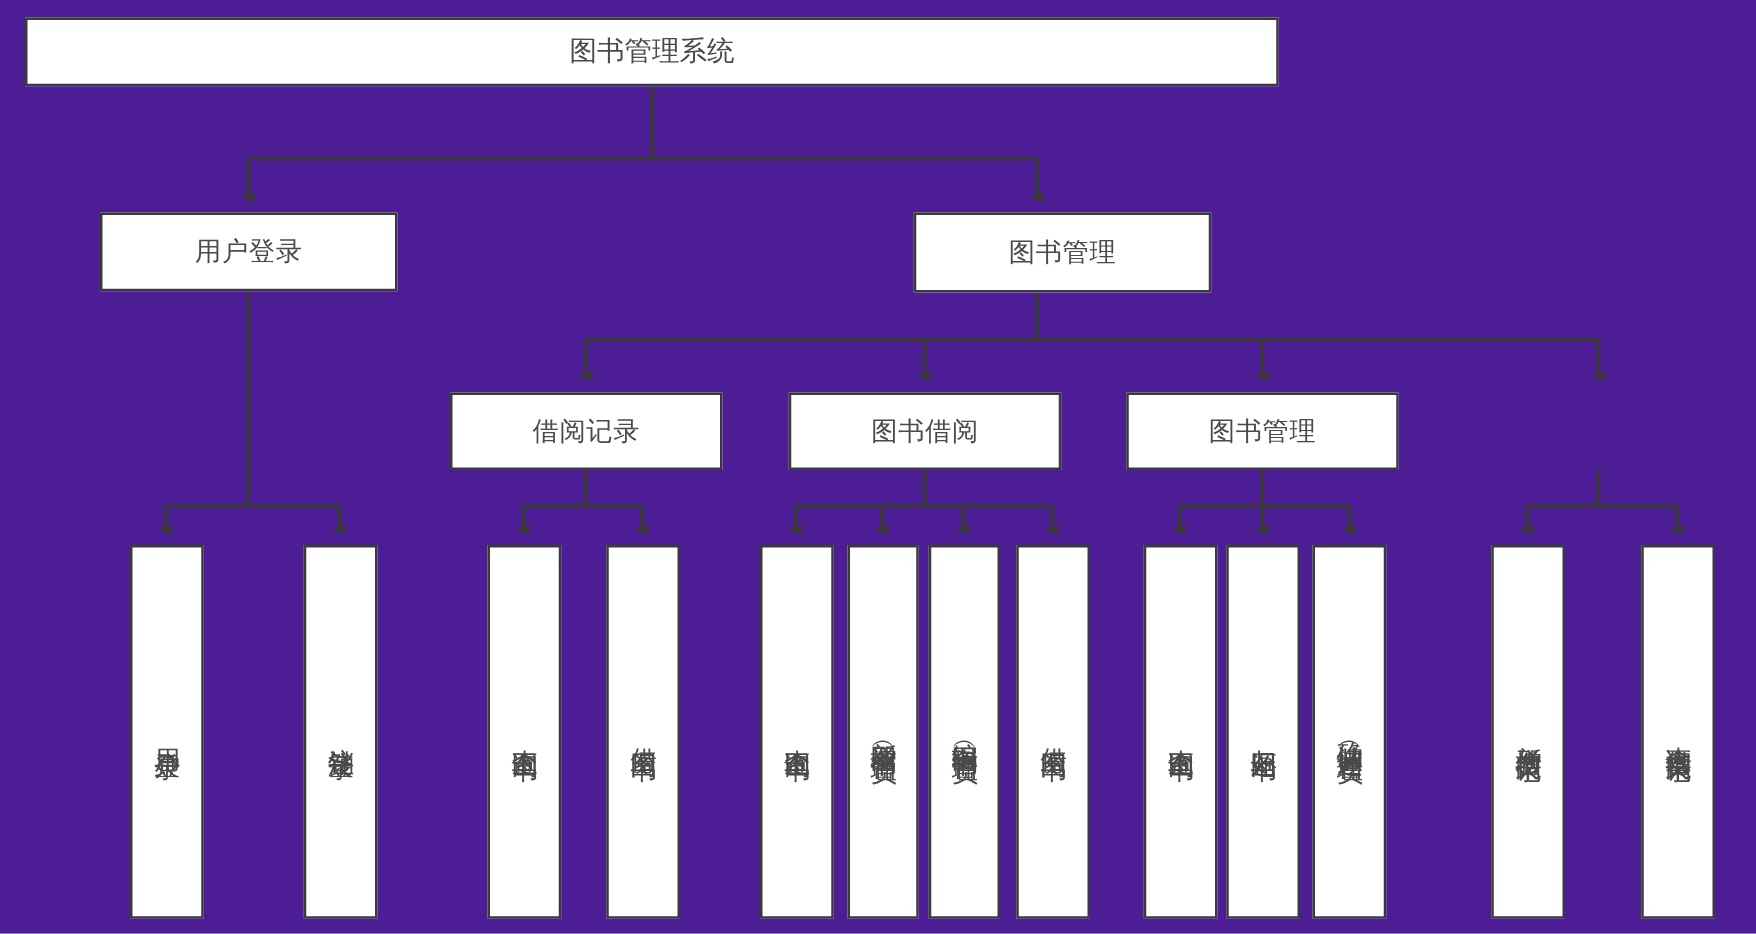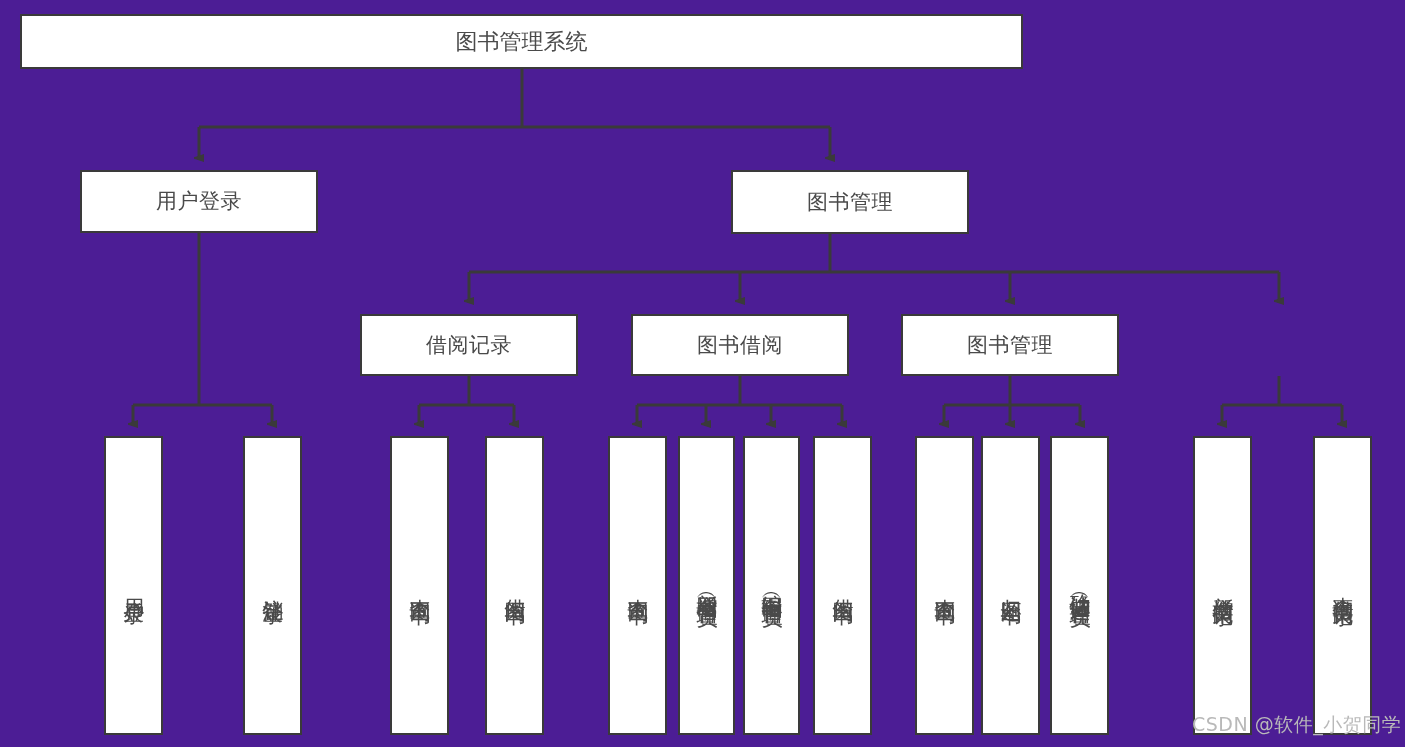--- a/index.html
+++ b/index.html
@@ -170,15 +170,14 @@
     <span class="vtext">确认归还（管理员）</span>
   </div>
 
   <div class="node node-v" style="left:1193px; top:436px; width:59px; height:299px;">
     <span class="vtext">新增借阅记录</span>
   </div>
   <div class="node node-v" style="left:1313px; top:436px; width:59px; height:299px;">
     <span class="vtext">查询借阅记录</span>
   </div>
 
-  <div class="watermark" style="left:1192px; top:712px;">CSDN @软件_小贺同学</div>
 
 </div>
 
 </body></html>

